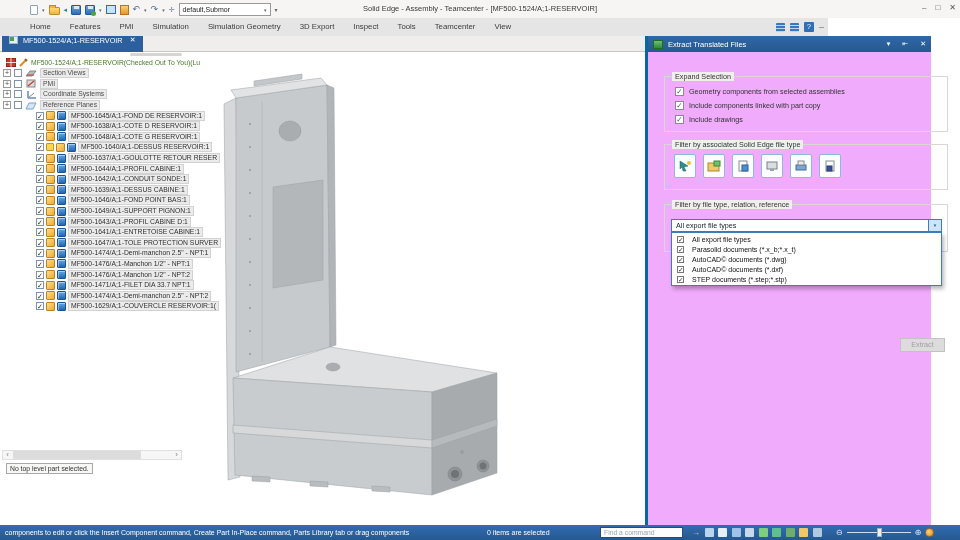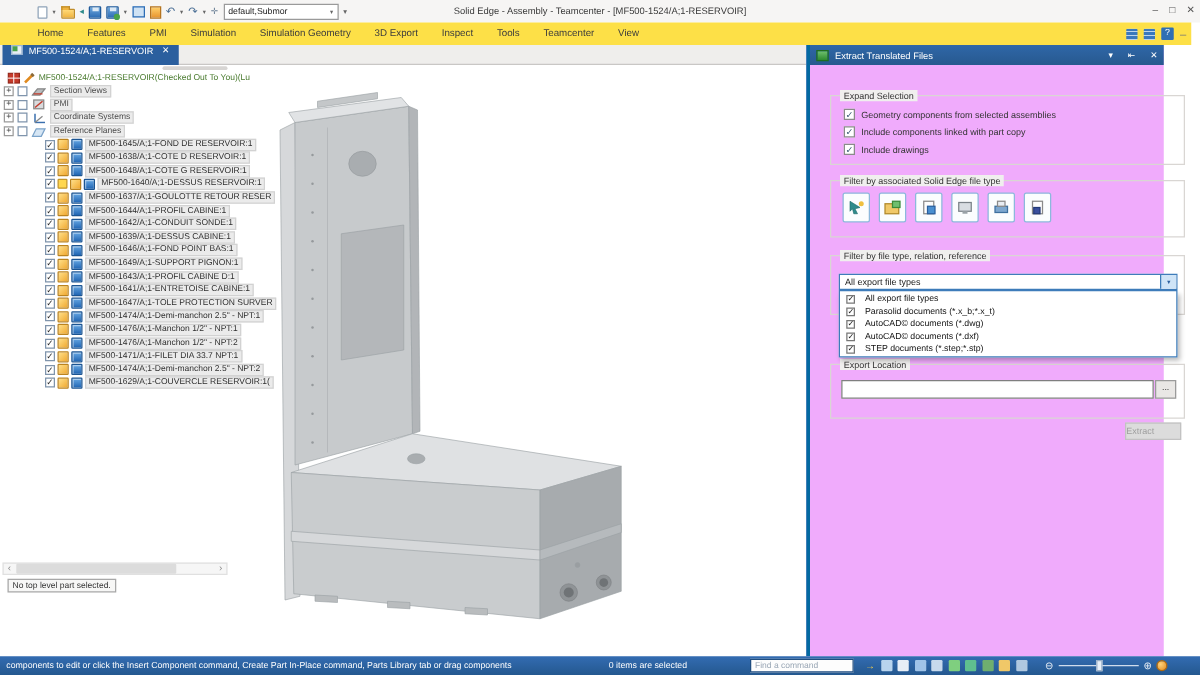--- a/index.html
+++ b/index.html
@@ -19,21 +19,21 @@
   .ic-floppy{width:10px;height:10px;background:linear-gradient(#6ea7dd,#2d6db5);border:1px solid #1f5a9a;border-radius:1px;position:relative}
   .ic-floppy::before{content:"";position:absolute;left:2px;top:0;width:5px;height:3px;background:#dce9f5}
   .ic-floppy.alt::after{content:"";position:absolute;right:-2px;bottom:-2px;width:5px;height:5px;background:#4aa24a;border-radius:50%}
   .ic-bluewin{width:10px;height:9px;background:#cfe2f4;border:1px solid #2d6db5}
   .ic-book{width:9px;height:10px;background:linear-gradient(#ffcf6a,#e8952f);border:1px solid #b5741f}
   .qat-combo{display:flex;align-items:center;width:92px;height:13px;border:1px solid #9a9a9a;background:#fff;font-size:7px;color:#222;padding:0 3px;justify-content:space-between}
   .win-title{position:absolute;left:0;top:0;width:100%;text-align:center;font-size:7.5px;color:#3a3a3a;line-height:17px}
   .win-controls{position:absolute;right:4px;top:0;display:flex;gap:9px;font-size:8px;color:#555;line-height:15px}
 
   
-  .ribbonrow{position:absolute;left:0;top:18px;width:953px;height:18px;background:#fde047;z-index:5}
+  .ribbonrow{position:absolute;left:0;top:18px;width:828px;height:18px;background:#e5e5e5;z-index:5}
   .rtabs{position:absolute;left:30px;top:0;display:flex;gap:19px;font-size:7.8px;color:#3c3c3c;line-height:18px}
   .ribbon-right{position:absolute;right:4px;top:4px;display:flex;gap:5px;align-items:center}
   .ic-layers{width:9px;height:9px;border-radius:1px;background:repeating-linear-gradient(180deg,#3a78bd 0 2px,#bcd4ec 2px 3px)}
   .ic-help{width:10px;height:10px;background:#2f6fb4;color:#fff;font-size:7px;text-align:center;line-height:10px;border-radius:1px}
   .ic-minr{color:#777;font-size:9px;line-height:9px}
 
   
   .tabbar{position:absolute;left:0;top:36px;width:645px;height:16px;background:#efeeec;border-bottom:1px solid #c9c7c5;z-index:4}
   .doctab{position:absolute;left:2px;top:0;height:16px;background:#2b5f9e;color:#fff;display:flex;gap:5px;padding:0 7px;font-size:7.3px;white-space:nowrap}
   .dicon{width:9px;height:8px;background:#e9eef4;border:1px solid #9db7d4;position:relative;flex:none}
@@ -85,21 +85,21 @@
   .febtn{width:22px;height:24px;background:#fbfdfe;border:1px solid #8cb8dc;border-radius:2px;display:flex;align-items:center;justify-content:center}
   .combo{position:absolute;left:23px;top:183px;width:271px;height:13px;border:1px solid #3e7cba;background:#fff;display:flex;align-items:center;font-size:7.2px;color:#222;padding-left:4px;z-index:7}
   .combo-btn{margin-left:auto;width:13px;height:100%;background:#cfe4f7;border-left:1px solid #3e7cba;display:flex;align-items:center;justify-content:center;font-size:4.5px;color:#2b5f9e}
   .droplist{position:absolute;left:23px;top:196px;width:271px;background:#fff;border:1px solid #3e7cba;box-shadow:2px 3px 4px rgba(0,0,0,.28);z-index:7;padding:1px 0}
   .dl-row{display:flex;align-items:center;gap:8px;height:10px;padding-left:5px}
   .dl-cb{width:7px;height:7px;border:1px solid #777;background:#fff;font-size:6.5px;line-height:6px;text-align:center;color:#222;flex:none}
   .dl-cb::before{content:"✓"}
   .dl-label{font-size:7px;color:#111;white-space:nowrap}
   .exp-input{position:absolute;left:8px;top:12px;width:250px;height:15px;border:1px solid #7f7f7f;background:#fff;font-size:7px;padding:0 2px}
   .browse{position:absolute;right:6px;top:12px;width:17px;height:15px;background:#e9e7e5;border:1px solid #9b9b9b;font-size:7px;color:#333;text-align:center;line-height:12px}
-  .extract{position:absolute;left:252px;top:302px;width:45px;height:14px;background:#dcdcdc;border:1px solid #c2c2c2;color:#9f9f9f;font-size:7.2px;text-align:left;line-height:12px}
+  .extract{position:absolute;left:252px;top:302px;width:45px;height:14px;background:#dcdcdc;border:1px solid #c2c2c2;color:#9f9f9f;font-size:7.2px;text-align:center;line-height:12px}
 
   
   .statusbar{position:absolute;left:0;top:525px;width:960px;height:15px;background:linear-gradient(#336cb2,#24588f);color:#fff;z-index:8}
   .sb-msg{position:absolute;left:5px;top:0;font-size:7px;line-height:15px;white-space:nowrap}
   .sb-sel{position:absolute;left:487px;top:0;font-size:7px;line-height:15px}
   .sb-find{position:absolute;left:600px;top:2px;width:83px;height:11px;background:#fdfdfd;border:1px solid #1f4d80;font-size:6.8px;color:#333;padding:0 3px}
   .sb-find::placeholder{color:#9aa7b5}
   .sb-icons{position:absolute;left:692px;top:3px;display:flex;gap:4.5px;align-items:center}
   .sb-arrow{font-size:8px;color:#ffd24a;line-height:9px}
   .sbi{width:9px;height:9px;border-radius:1px}
@@ -545,25 +545,20 @@
         <span class="dl-cb"></span>
         <span class="dl-label">AutoCAD© documents (*.dxf)</span>
       </div>
 
       <div class="dl-row">
         <span class="dl-cb"></span>
         <span class="dl-label">STEP documents (*.step;*.stp)</span>
       </div>
     </div>
 
-  <div class="group" style="left:16px;top:255px;width:284px;height:44px">
-    <span class="group-label">Export Location</span>
-    <input class="exp-input" value="" style="">
-    <span class="browse">...</span>
-  </div>
 
   <div class="extract">Extract</div>
 </div>
 
 <div class="statusbar">
   <span class="sb-msg">components to edit or click the Insert Component command, Create Part In-Place command, Parts Library tab or drag components</span>
   <span class="sb-sel">0 items are selected</span>
   <input class="sb-find" placeholder="Find a command" style="">
   <div class="sb-icons">
     <span class="sb-arrow">→</span>

